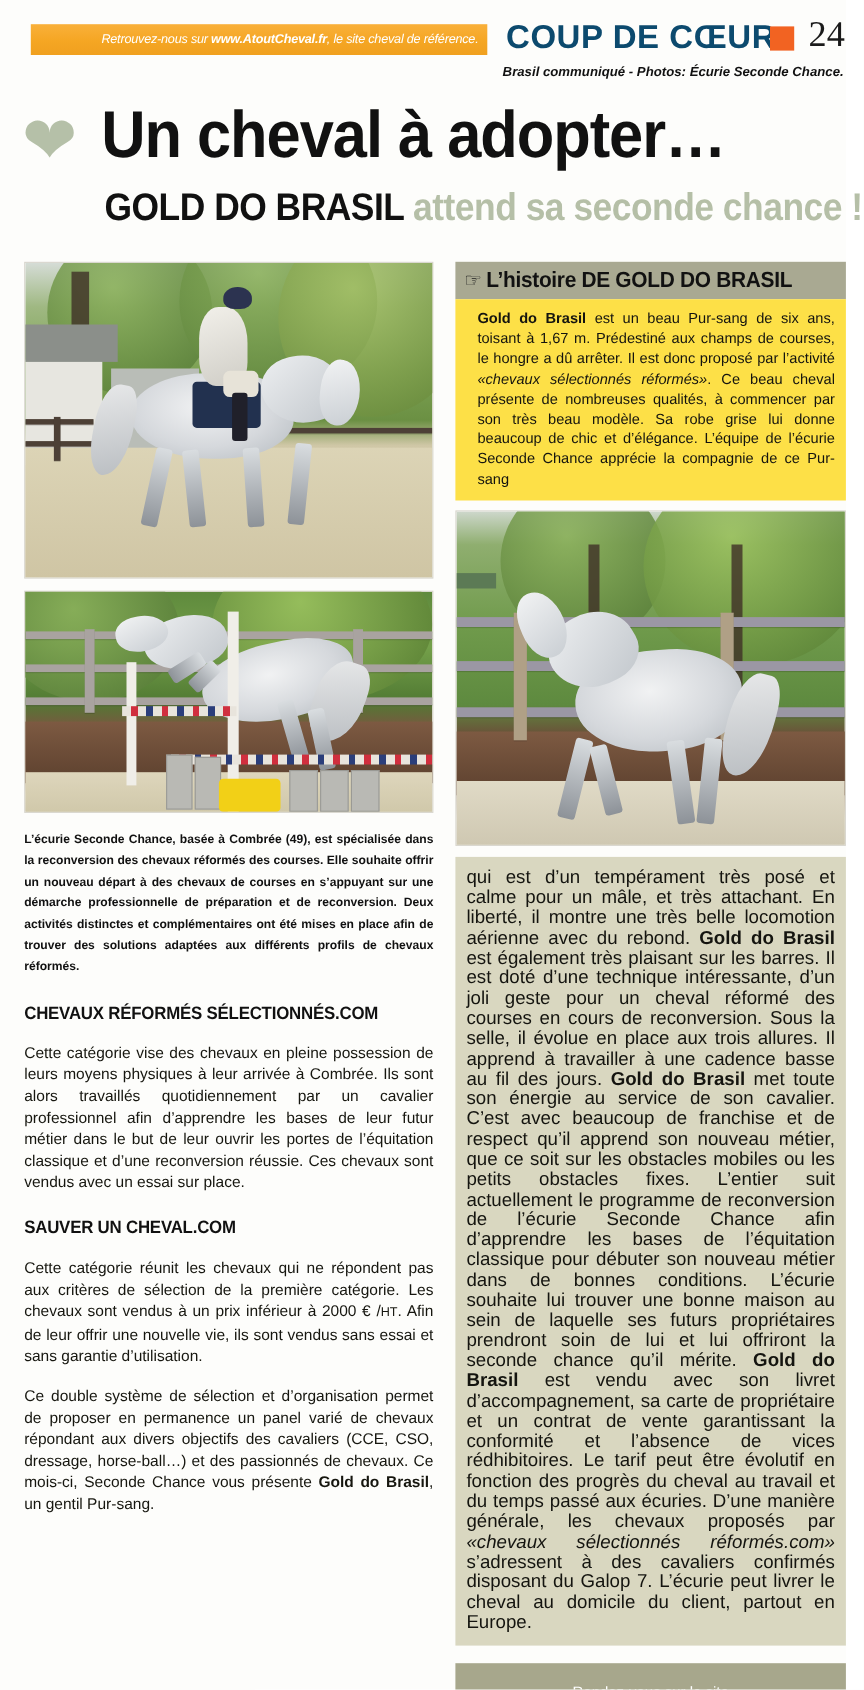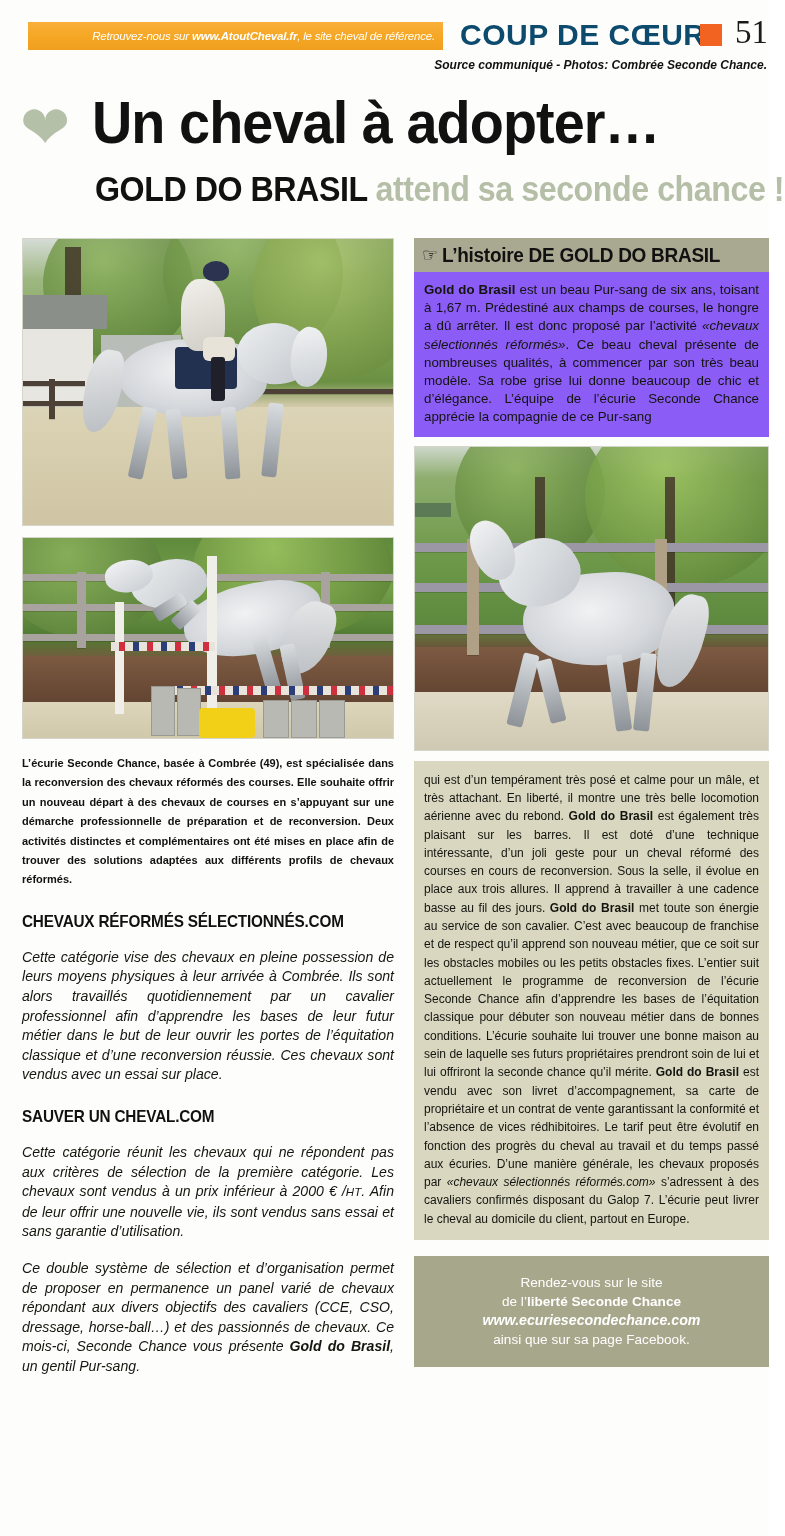--- a/index.html
+++ b/index.html
@@ -267,41 +267,41 @@
     font-weight: bold;
     color: #111;
     letter-spacing: -0.3px;
     font-family: "Liberation Sans", sans-serif;
     transform: scaleX(0.95);
     transform-origin: left center;
     white-space: nowrap;
   }
   .rc-intro {
     width: 355px;
-    background: #8b5cf6;
-    padding: 9px 10px 10px 10px;
+    background: #fde047;
+    padding: 9px 10px 10px 20px;
   }
   .rc-intro p {
     font-size: 13.3px;
     line-height: 18.2px;
     color: #14140f;
     text-align: justify;
     font-family: "Liberation Sans", sans-serif;
   }
   .rc-intro b { font-weight: bold; }
   .rc-intro i { font-style: italic; }
 
   .rc-body {
     width: 355px;
     margin-top: 10px;
     background: #d9d7c0;
     padding: 10px 10px 12px 10px;
   }
   .rc-body p {
-    font-size: 12px;
+    font-size: 17px;
     line-height: 18.3px;
     color: #14140f;
     text-align: justify;
     font-family: "Liberation Sans", sans-serif;
   }
   .rc-body b { font-weight: bold; }
   .rc-body i { font-style: italic; }
 
   .rc-contact {
     width: 355px;
@@ -344,40 +344,39 @@
     transform-origin: left center;
     white-space: nowrap;
   }
   .body-p {
     margin-top: 17px;
     font-size: 14.1px;
     line-height: 19.6px;
     color: #16160f;
     text-align: justify;
     font-family: "Liberation Sans", sans-serif;
-    font-style: italic;
   }
   .body-p b { font-weight: bold; }
   .small-caps { font-size: 11.5px; }
 </style>
 </head>
 <body>
 
 <div class="page">
 
   <div class="top-header">
 
     <div class="orange-banner">
       <span class="banner-text"><span>Retrouvez-nous sur </span><b>www.AtoutCheval.fr</b><span>, le site cheval de référence.</span></span>
     </div>
 
     <div class="coup-title">COUP DE CŒUR</div>
     <div class="coup-square"></div>
-    <div class="page-number">51</div>
-    <div class="source-line">Source communiqué - Photos: Combrée Seconde Chance.</div>
+    <div class="page-number">24</div>
+    <div class="source-line">Brasil communiqué - Photos: Écurie Seconde Chance.</div>
   </div>
 
   <div class="headline-block">
     <div class="heart">❤</div>
     <div class="headline-main">Un cheval à adopter…</div>
     <div class="headline-sub">
       <span class="dark">GOLD DO BRASIL</span>
       <span class="light">attend sa seconde chance !</span>
     </div>
   </div>

